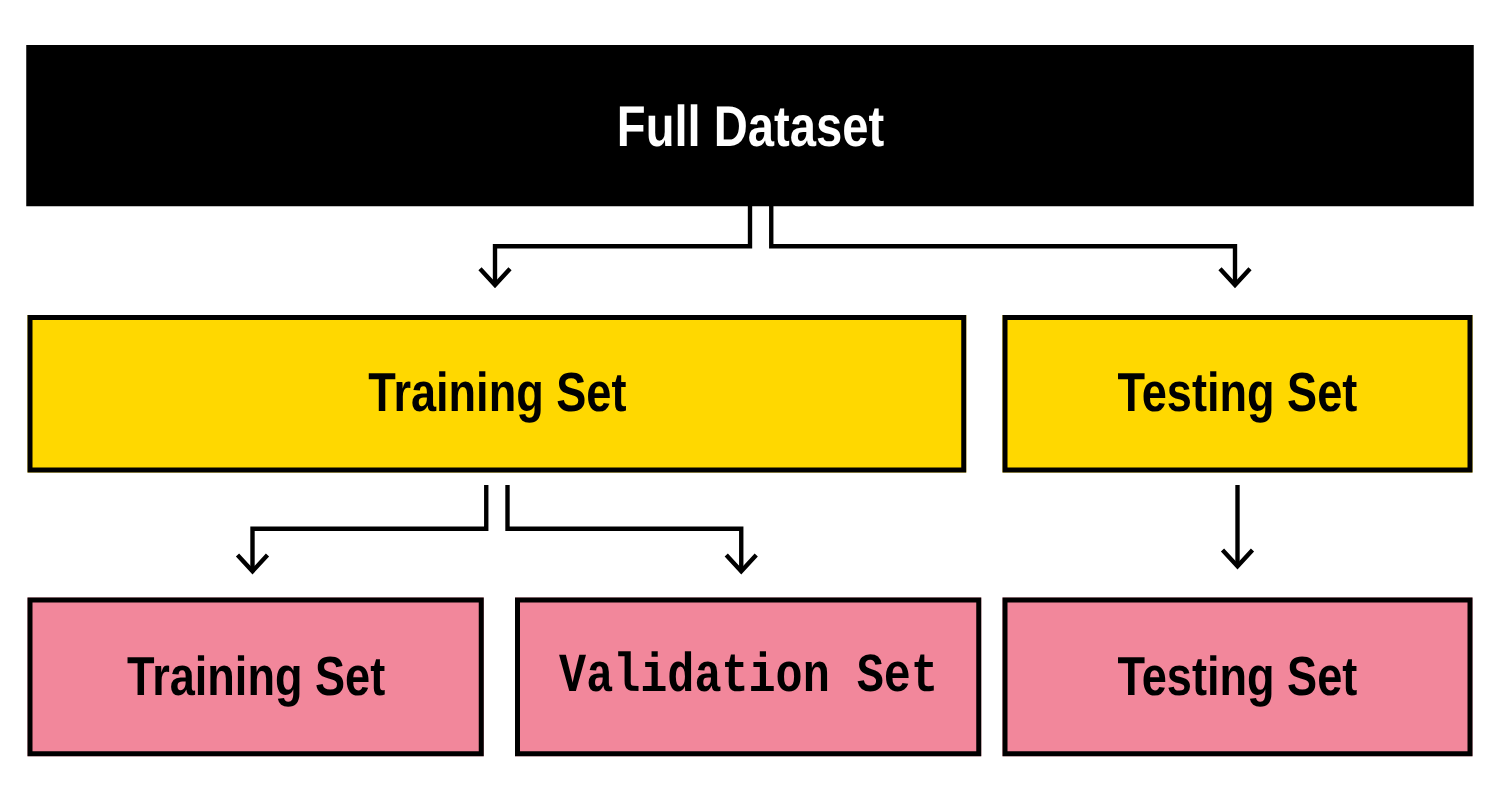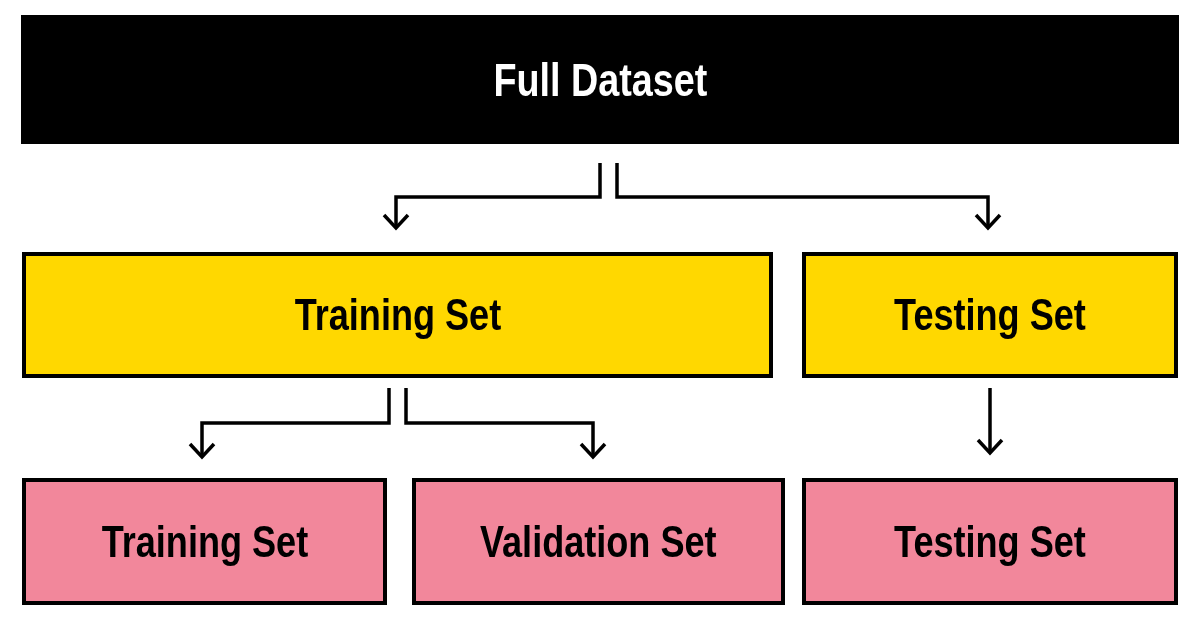--- a/index.html
+++ b/index.html
@@ -34,41 +34,41 @@
     font-weight: bold;
     font-size: 44px;
     line-height: 1;
     white-space: nowrap;
     transform: scaleX(0.82);
     transform-origin: center;
     color: var(--node-text, #000000);
   }
   .node-root {
     left: 21px;
-    top: 15px;
+    top: 36px;
     width: 1158px;
     height: 129px;
     background: var(--root-bg, #000000);
   }
   .node-root .label {
     font-size: 46px;
     color: var(--root-text, #ffffff);
   }
   .node-l1 {
     background: var(--level1-bg, #FFD800);
     border: 4px solid var(--border, #000000);
   }
   .node-l2 {
     background: var(--level2-bg, #F2879B);
     border: 4px solid var(--border, #000000);
   }
   .node-training    { left: 22px;  top: 252px; width: 751px; height: 126px; }
   .node-testing     { left: 802px; top: 252px; width: 376px; height: 126px; }
   .node-training2   { left: 22px;  top: 478px; width: 365px; height: 127px; }
-  .node-validation  { left: 412px; top: 478px; width: 373px; height: 127px; }
+  .node-validation  { left: 412px; top: 478px; width: 373px; height: 127px; font-family: Liberation Mono, monospace; }
   .node-testing2    { left: 802px; top: 478px; width: 376px; height: 127px; }
   .connectors polyline, .connectors line {
     fill: none;
     stroke: var(--connector, #000000);
     stroke-width: 3.5;
     stroke-linecap: butt;
     stroke-linejoin: miter;
   }
 </style>
 </head>

